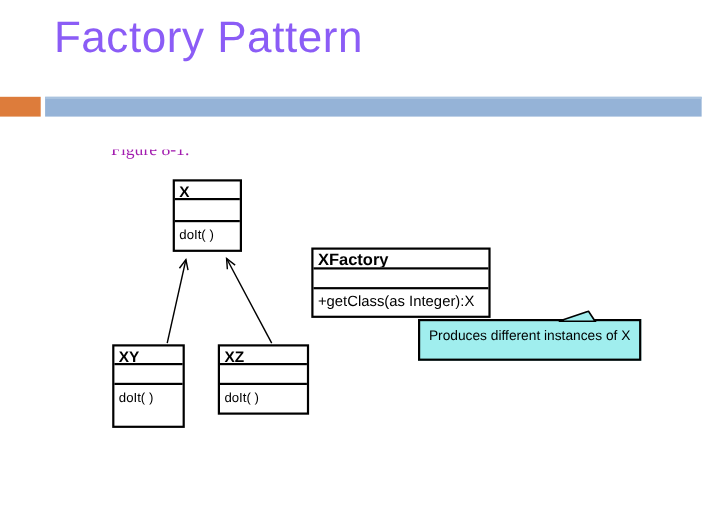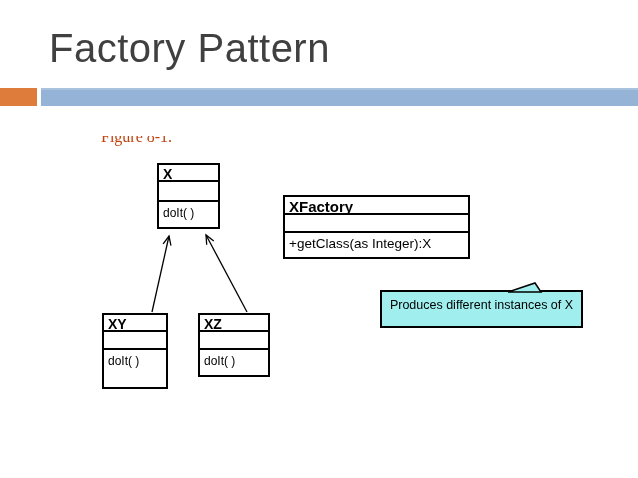--- a/index.html
+++ b/index.html
@@ -9,24 +9,24 @@
     font-family: "Liberation Sans", sans-serif;
     overflow: hidden;
   }
   .slide {
     position: relative;
     width: 638px; height: 478px;
     background: #ffffff;
   }
   .slide-title {
     position: absolute;
-    left: 49px; top: 26px;
+    left: 49px; top: 12px;
     font-size: 40px;
     letter-spacing: 0.5px;
-    color: #404040;
+    color: #8b5cf6;
     white-space: nowrap;
   }
   .accent-bar-orange {
     position: absolute;
     left: 0; top: 88px;
     width: 37px; height: 18px;
     background: #dd7c3b;
   }
   .accent-bar-blue {
     position: absolute;
@@ -41,21 +41,21 @@
     position: absolute;
     left: 101px; top: 136px;
     width: 90px; height: 12px;
     overflow: hidden;
   }
   .figure-caption-clip span {
     display: block;
     font-family: "Liberation Serif", serif;
     font-size: 16px;
     line-height: 16px;
-    color: #c2410c;
+    color: #a21caf;
     transform: translateY(-7px);
   }
   
   .uml-class {
     position: absolute;
     background: #ffffff;
     border: 2px solid #000000;
     box-sizing: border-box;
     color: #000000;
   }
@@ -67,31 +67,31 @@
     white-space: nowrap;
   }
   .uml-class .compartment:last-child { border-bottom: none; }
   .uml-class .class-name { font-weight: bold; font-size: 14px; }
   .uml-class .class-method { font-size: 12px; padding-top: 4px; }
 
   .box-x        { left: 157px; top: 163px; width: 63px;  height: 66px; }
   .box-x .c1    { height: 17px; }
   .box-x .c2    { height: 20px; }
 
-  .box-xfactory { left: 283px; top: 195px; width: 187px; height: 64px; }
+  .box-xfactory { left: 283px; top: 225px; width: 163px; height: 64px; }
   .box-xfactory .c1 { height: 18px; }
   .box-xfactory .c2 { height: 18px; }
   .box-xfactory .class-name { font-size: 15px; }
   .box-xfactory .class-method { font-size: 13.5px; padding-top: 3px; }
 
   .box-xy       { left: 102px; top: 313px; width: 66px;  height: 76px; }
   .box-xy .c1   { height: 17px; }
   .box-xy .c2   { height: 18px; }
 
-  .box-xz       { left: 198px; top: 313px; width: 72px;  height: 64px; }
+  .box-xz       { left: 198px; top: 313px; width: 83px;  height: 64px; }
   .box-xz .c1   { height: 17px; }
   .box-xz .c2   { height: 18px; }
 
   
   .uml-note {
     position: absolute;
     left: 338px; top: 290px;
     width: 203px; height: 38px;
     background: #a0eeee;
     border: 2px solid #000000;

